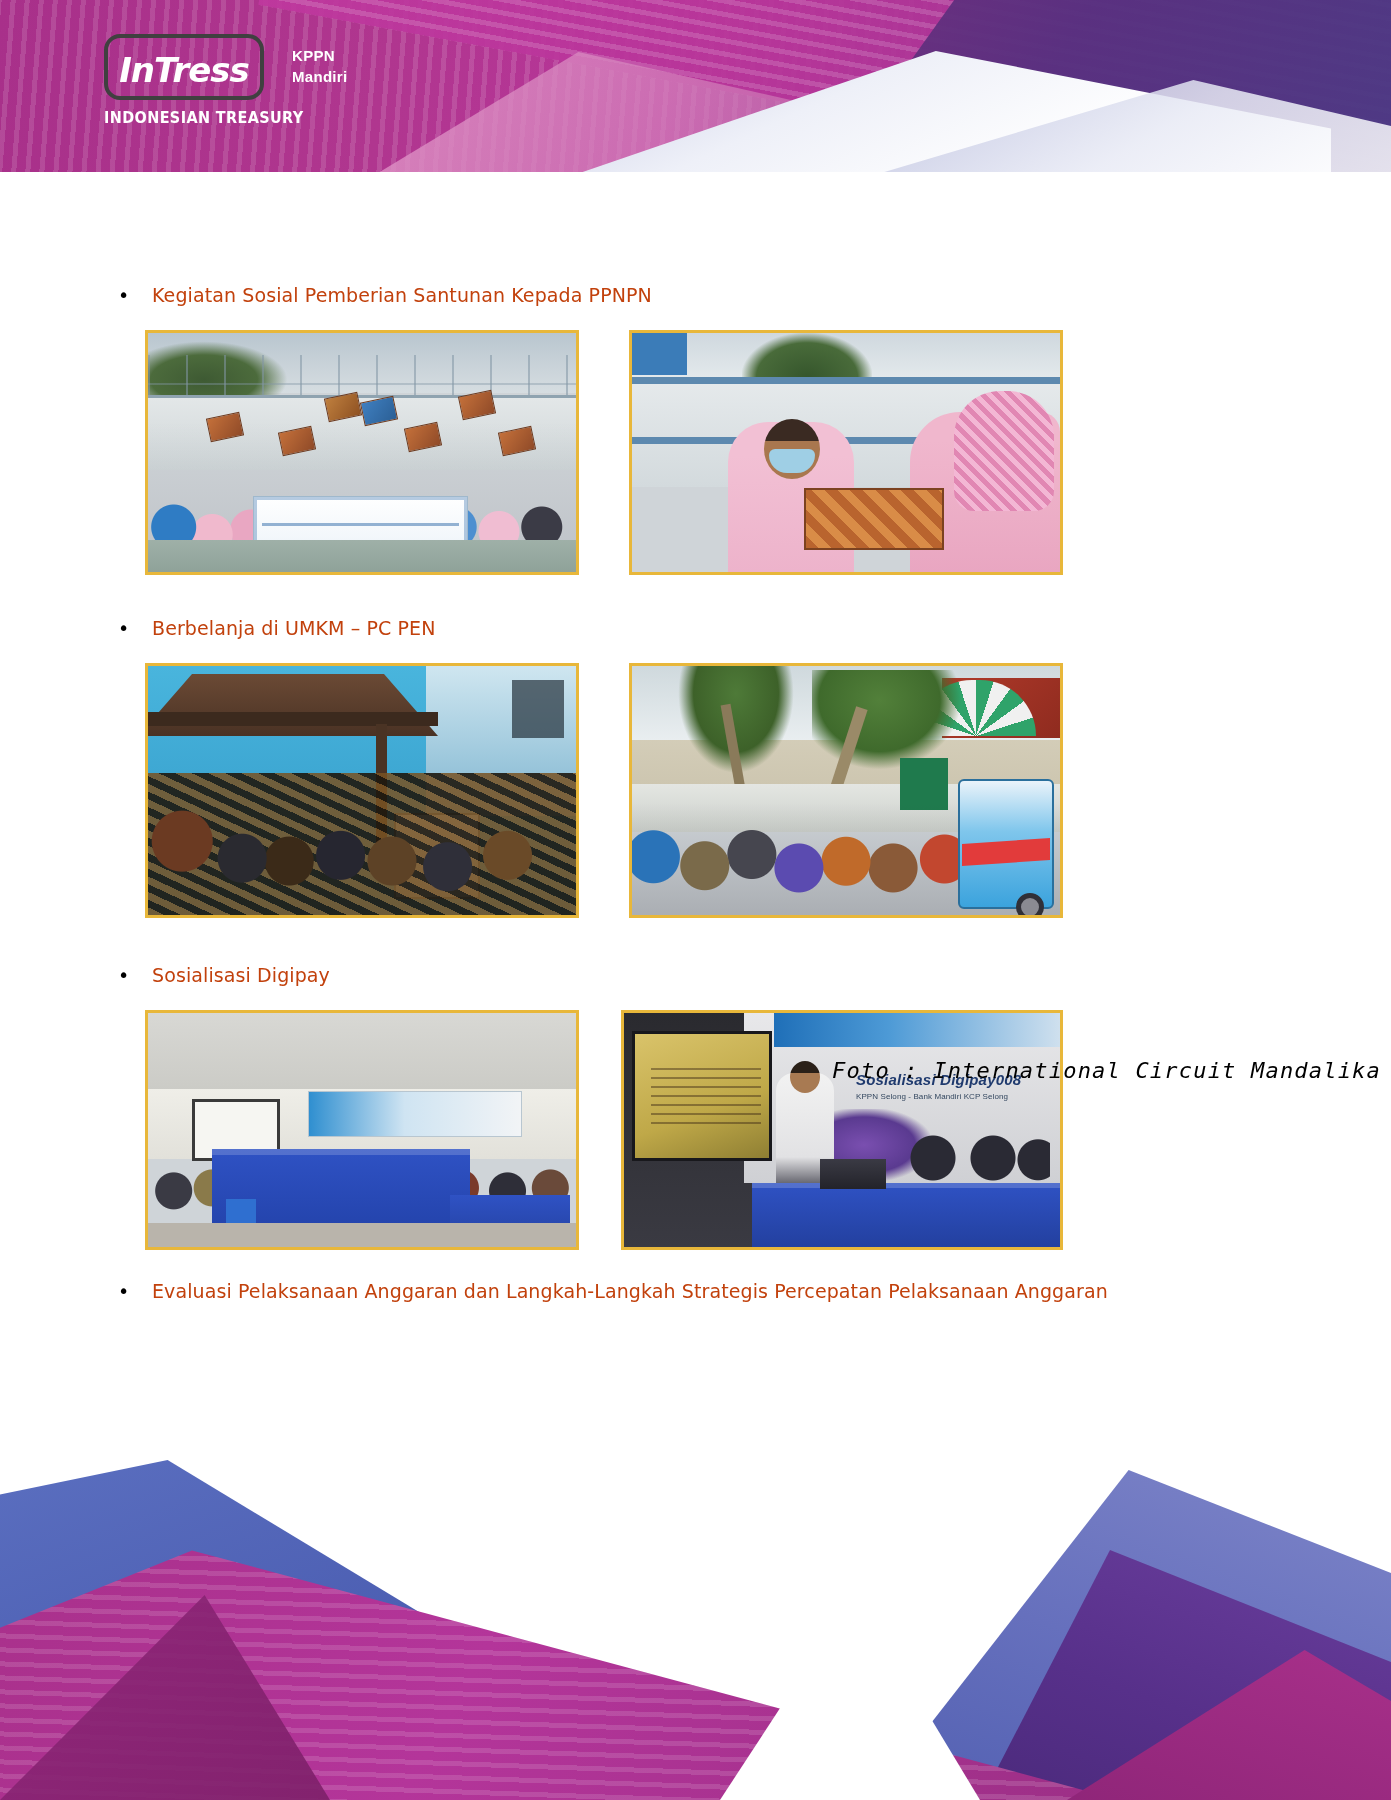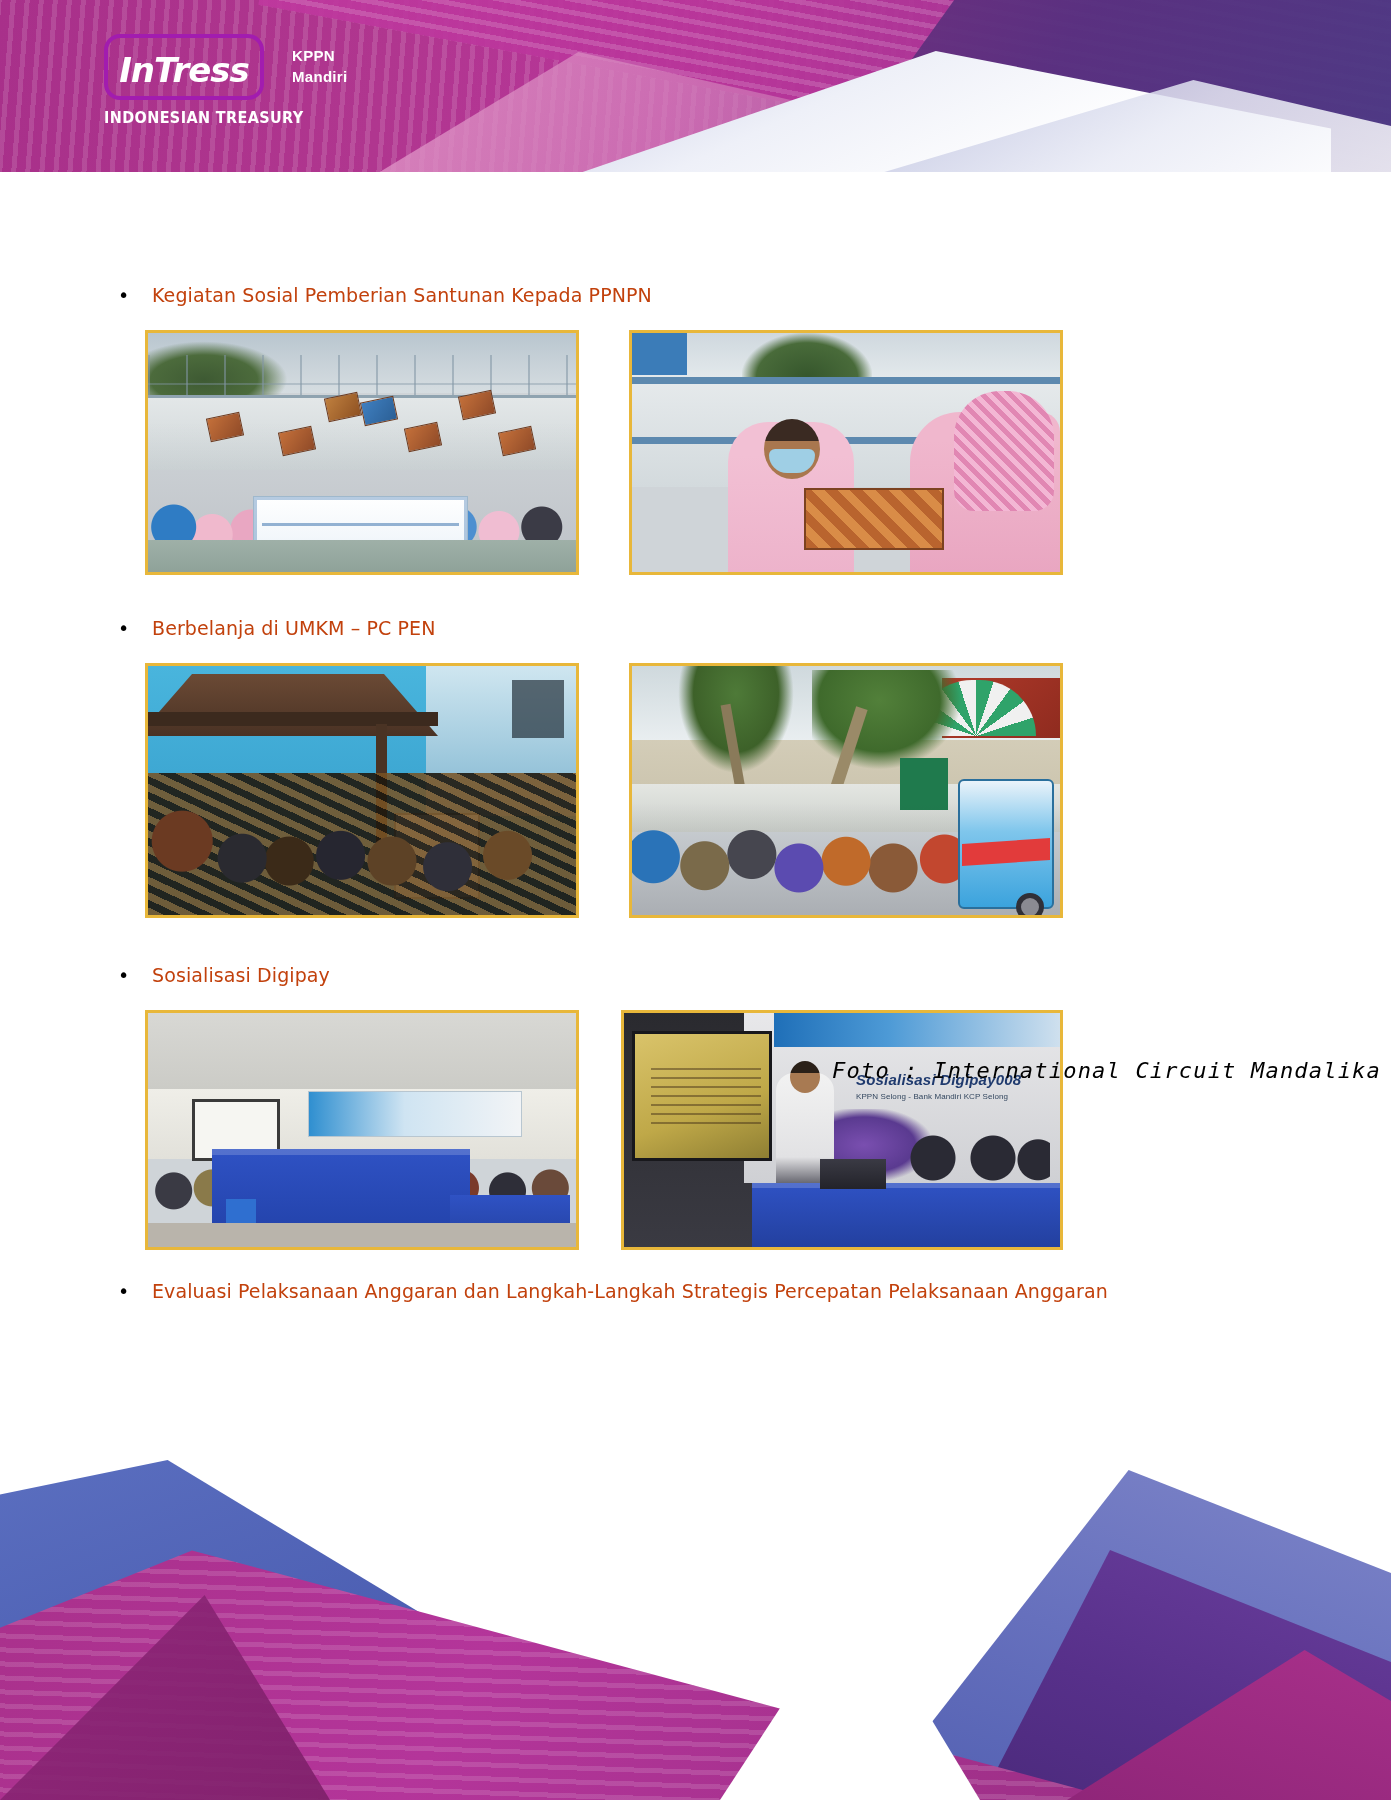--- a/index.html
+++ b/index.html
@@ -114,21 +114,21 @@
 
   
   .logo-wrap {
     position: absolute;
     left: 104px; top: 34px;
     width: 175px; height: 100px;
   }
   .logo-box {
     position: relative;
     width: 160px; height: 66px;
-    border: 4px solid #a21caf;
+    border: 4px solid #404040;
     border-radius: 16px;
   }
   .logo-word {
     position: absolute;
     left: 0; right: 0; top: 8px;
     text-align: center;
     color: #ffffff;
     font-family: "DejaVu Sans", sans-serif;
     font-weight: 700;
     font-size: 34px;

